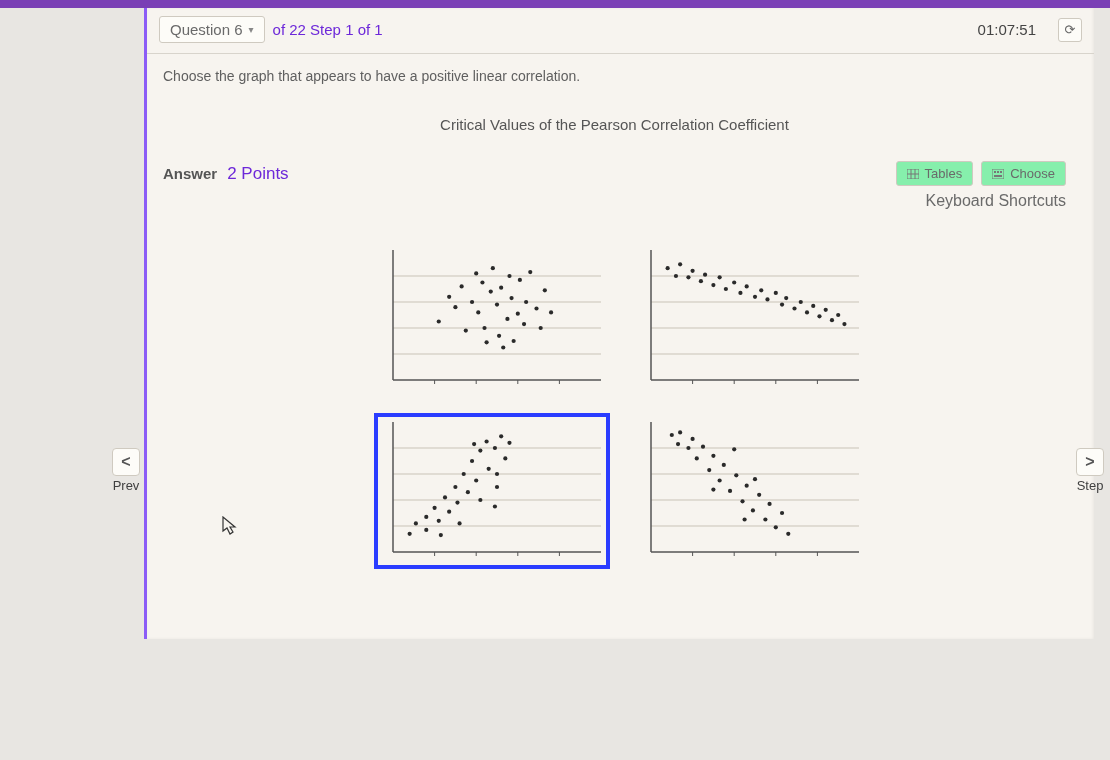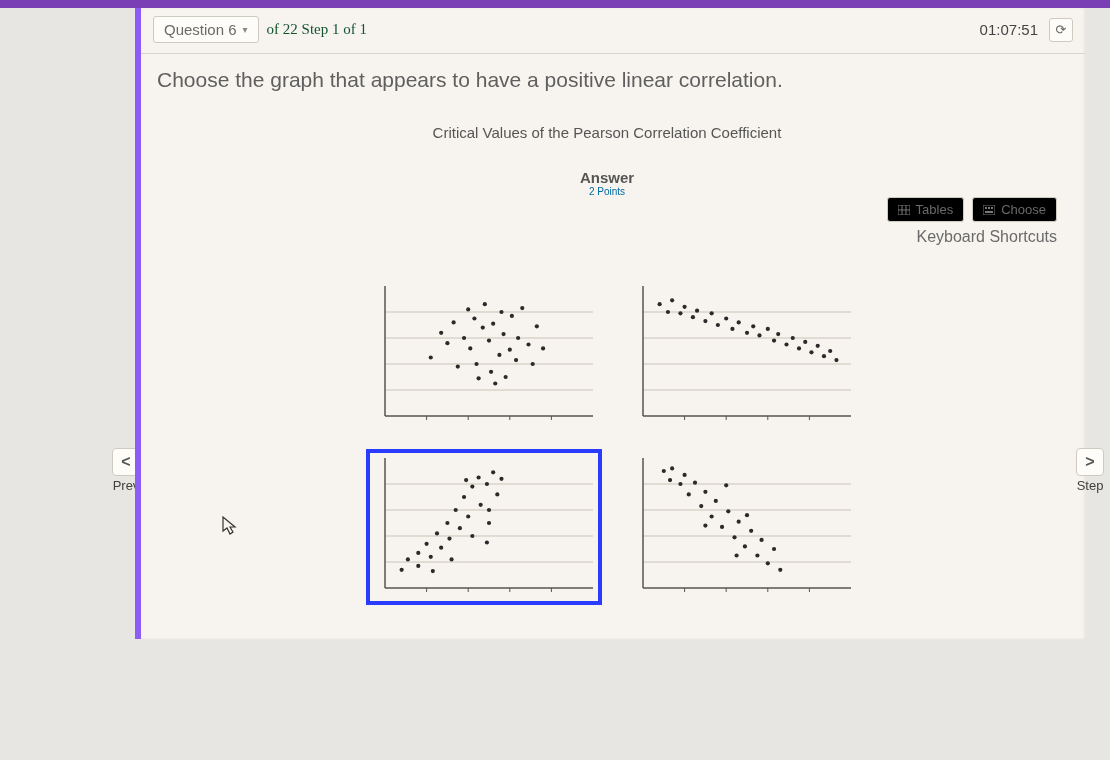--- a/index.html
+++ b/index.html
@@ -3,58 +3,58 @@
 <meta charset="utf-8">
 <style>
   * { box-sizing: border-box; margin: 0; padding: 0; }
   html, body { width: 1110px; height: 760px; overflow: hidden; font-family: Arial, Helvetica, sans-serif; }
   body { background: #e8e6e2; }
 
   .top-bar { height: 8px; background: #7a3fb5; width: 100%; }
 
   .shell { position: relative; width: 100%; height: 752px; background: #e8e6e2; }
   .panel {
-    position: absolute; left: 135px; top: 0; width: 950px; height: 631px;
+    position: absolute; left: 144px; top: 0; width: 950px; height: 631px;
     background: #f7f4ef;
-    border-left: 6px solid #8b5cf6;
+    border-left: 3px solid #8b5cf6;
     box-shadow: -1px 0 3px rgba(0,0,0,.06) inset;
   }
 
   .q-header {
     display: flex; align-items: center; gap: 8px; padding: 8px 12px 10px 12px;
     border-bottom: 1px solid #d8d4cc;
   }
   .q-select {
     display: inline-flex; align-items: center; gap: 6px;
     border: 1px solid #cfcac0; background: #fdfcf8; color: #6a6a6a;
     font-size: 15px; padding: 4px 10px; border-radius: 3px; cursor: pointer;
   }
   .q-select .caret { font-size: 10px; color: #888; }
-  .q-step { color: #14532d; font-size: 15px; font-family: Liberation Serif, serif; }
-  .timer-wrap { margin-left: auto; display: flex; align-items: center; gap: 11px; }
+  .q-step { color: #6d28d9; font-size: 15px; }
+  .timer-wrap { margin-left: auto; display: flex; align-items: center; gap: 22px; }
   .timer { color: #444; font-size: 15px; }
   .timer-icon {
     width: 24px; height: 24px; border: 1px solid #cfcac0; border-radius: 3px;
     background: #fdfcf8; display: flex; align-items: center; justify-content: center;
     color: #666; font-size: 13px;
   }
 
-  .q-prompt { padding: 14px 16px 6px 16px; color: #5f5f5f; font-size: 21px; }
+  .q-prompt { padding: 14px 16px 6px 16px; color: #5f5f5f; font-size: 14px; }
   .critical-link {
     text-align: center; padding: 26px 28px 8px 16px; color: #555; font-size: 15px;
   }
 
   .answer-bar {
-    display: flex; align-items: center; padding: 20px 28px 4px 16px; gap: 0; flex-direction: column;
+    display: flex; align-items: center; padding: 20px 28px 4px 16px; gap: 10px;
   }
   .answer-label { font-weight: bold; color: #555; font-size: 15px; }
-  .points { color: #0369a1; font-size: 10px; text-align: right; }
+  .points { color: #6d28d9; font-size: 17px; text-align: right; }
   .tool-btns { margin-left: auto; display: flex; gap: 8px; align-items: center; }
   .tool-btn {
-    border: 1px solid #cfcac0; background: #000000; color: #6a6a6a;
+    border: 1px solid #cfcac0; background: #86efac; color: #6a6a6a;
     padding: 4px 10px; border-radius: 3px; font-size: 13px; cursor: pointer;
     display: inline-flex; gap: 6px; align-items: center;
   }
   .tool-btn .mini { width: 12px; height: 10px; display: inline-block; }
   .tool-btn .mini svg { width: 12px; height: 10px; display: block; }
   .kb-shortcuts { width: 100%; text-align: right; padding: 2px 28px 8px 0; color: #6a6a6a; font-size: 16px; }
 
   .charts-wrap {
     display: grid; grid-template-columns: 230px 230px; grid-template-rows: 150px 150px;
     gap: 22px 28px; justify-content: center; margin-top: 26px;

